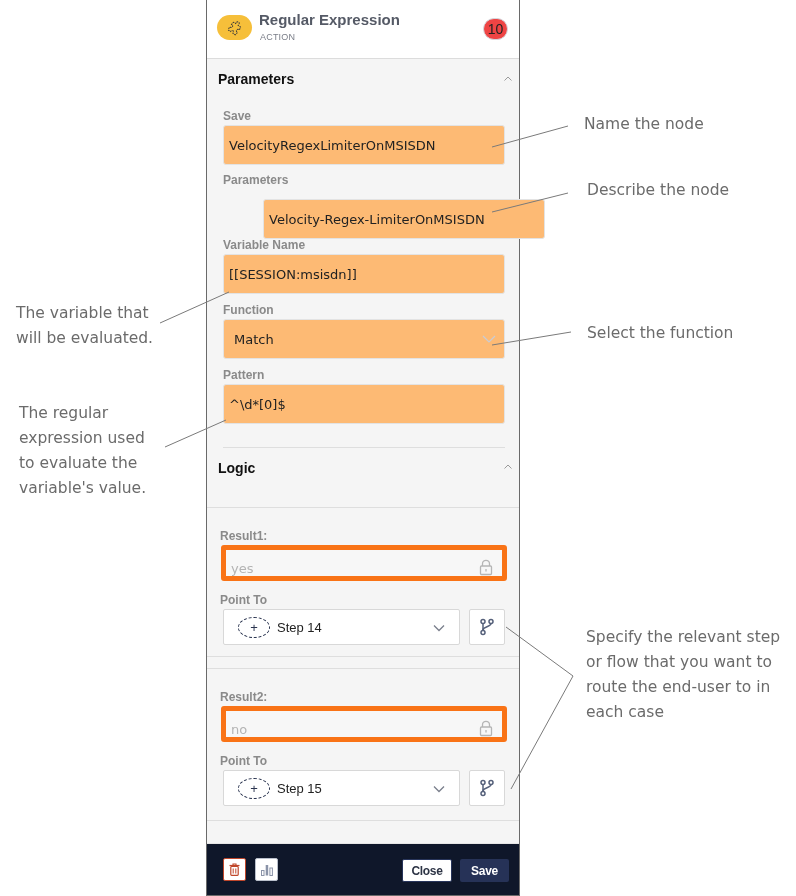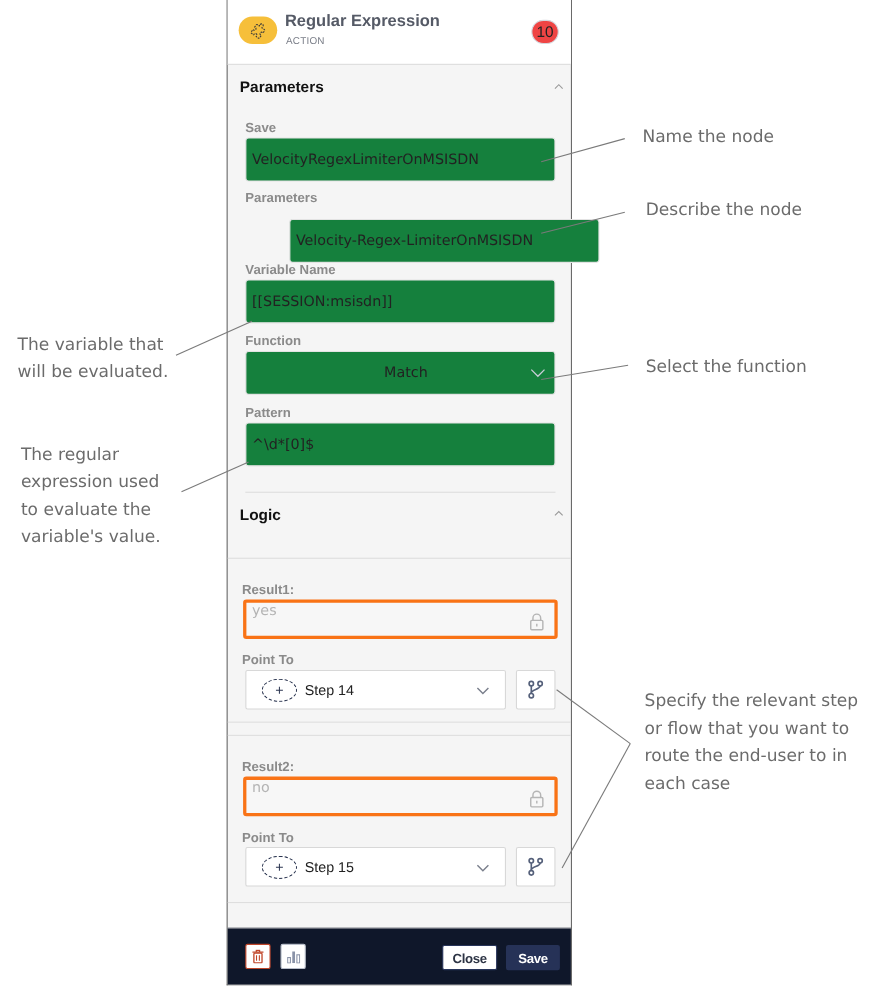--- a/index.html
+++ b/index.html
@@ -37,36 +37,36 @@
     position: absolute; font-size: 14px; font-weight: bold; color: #111;
   }
   .collapse-icon {
     position: absolute; width: 10px; height: 10px;
   }
   .field-label {
     position: absolute; left: 16px; font-size: 12px; font-weight: bold; color: #8a8a8a;
   }
   .input {
     position: absolute; left: 16px; width: 282px; height: 40px;
-    background: #15803d; border: 1px solid #e3e3e3; border-radius: 3px;
+    background: #fdba74; border: 1px solid #e3e3e3; border-radius: 3px;
     font-family: "DejaVu Sans", sans-serif; font-size: 13px; color: #222;
     display: flex; align-items: center; padding-left: 5px;
   }
   .input.select { padding-left: 10px; }
   .chev {
     position: absolute; right: 8px; top: 14px;
   }
   .divider { position: absolute; left: 0; width: 312px; height: 1px; background: #dedede; }
   .divider.inner { left: 16px; width: 282px; }
 
   .locked-input {
     position: absolute; left: 14px; width: 286px; height: 36px;
-    border: 3px solid #f97316; border-radius: 3px; background: #f7f7f7;
+    border: 5px solid #f97316; border-radius: 3px; background: #f7f7f7;
     font-family: "DejaVu Sans", sans-serif; font-size: 13px; color: #b4b4b4;
-    display: flex; align-items: flex-start; padding-left: 5px;
+    display: flex; align-items: flex-end; padding-left: 5px;
   }
   .lock { position: absolute; right: 9px; top: 9px; }
   .point-select {
     position: absolute; left: 16px; width: 237px; height: 36px;
     background: #fff; border: 1px solid #d8d8d8; border-radius: 2px;
     display: flex; align-items: center;
   }
   .plus-circle {
     position: absolute; left: 14px; top: 7px; width: 32px; height: 21px;
     border: 1px dashed #2b3550; border-radius: 50%;
@@ -133,21 +133,21 @@
   <div class="field-label" style="top:109px;">Save</div>
   <div class="input" style="top:125px;">VelocityRegexLimiterOnMSISDN</div>
 
   <div class="field-label" style="top:173px;">Parameters</div>
   <div class="input" style="top:199px;margin-left:40px;">Velocity-Regex-LimiterOnMSISDN</div>
 
   <div class="field-label" style="top:238px;">Variable Name</div>
   <div class="input" style="top:254px;">[[SESSION:msisdn]]</div>
 
   <div class="field-label" style="top:303px;">Function</div>
-  <div class="input select" style="top:319px;justify-content:center;">
+  <div class="input select" style="top:319px;">
     <span>Match</span>
     <svg class="chev" width="14" height="10" viewBox="0 0 14 10">
       <path d="M1 2 L7 8 L13 2" fill="none" stroke="#c8ccd6" stroke-width="1.2"></path>
     </svg>
   </div>
 
   <div class="field-label" style="top:368px;">Pattern</div>
   <div class="input" style="top:384px;">^\d*[0]$</div>
 
   <div class="divider inner" style="top:447px;"></div>

